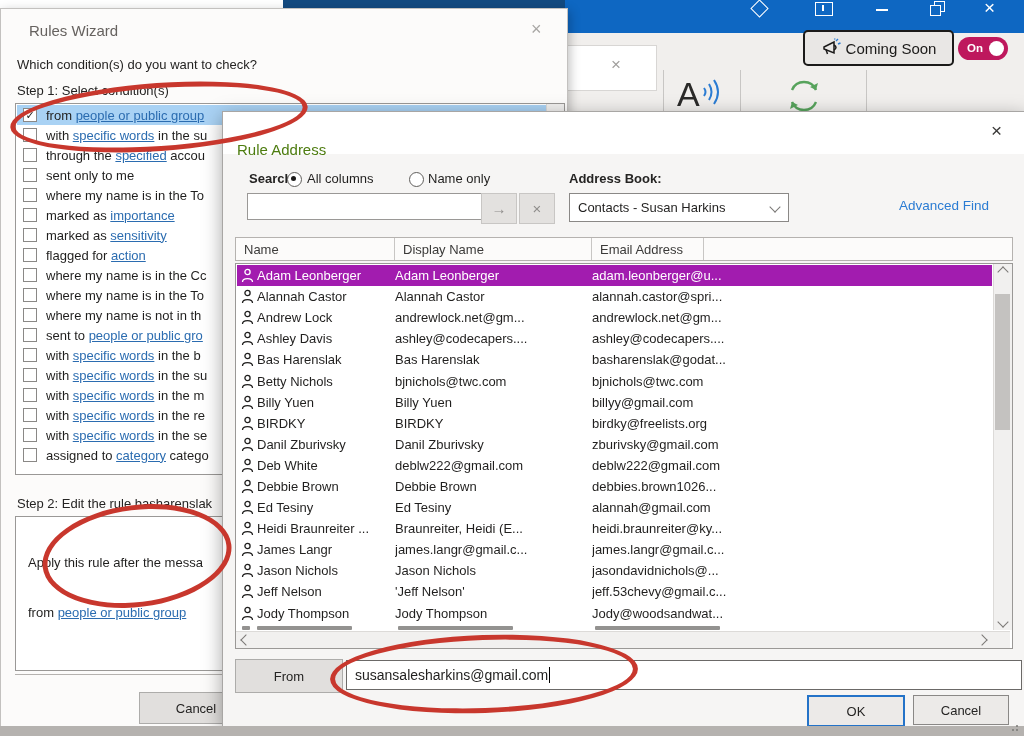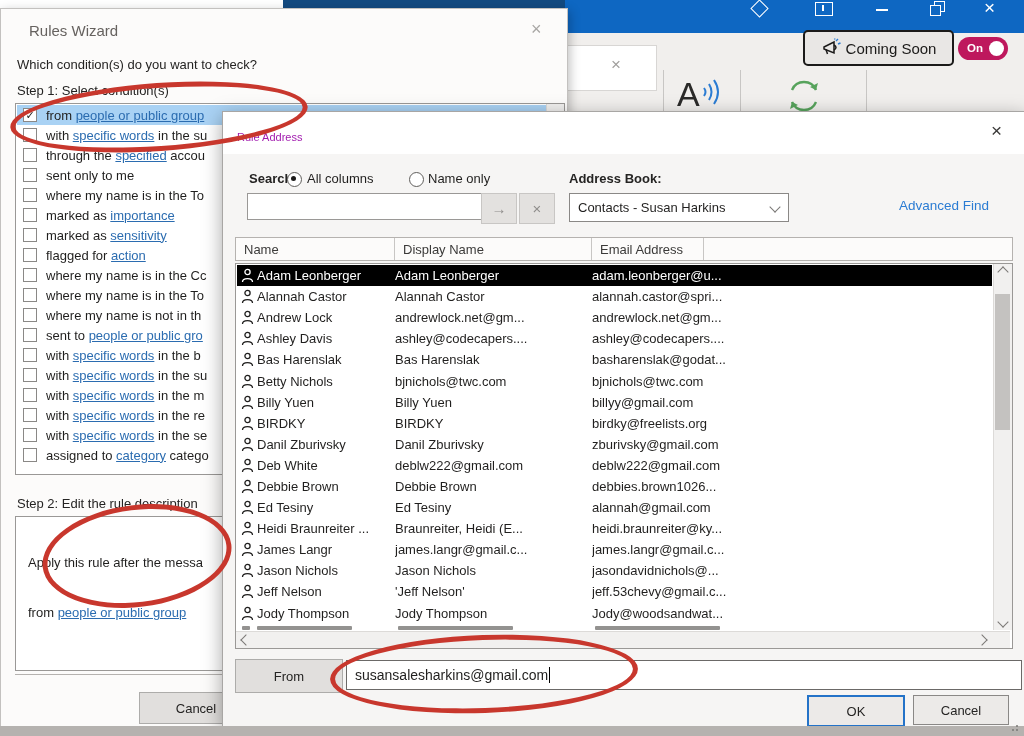--- a/index.html
+++ b/index.html
@@ -51,21 +51,21 @@
   #wiz-step2{left:16px;top:487px;color:#252423}
   #step2-box{left:14px;top:507px;width:534px;height:145px;background:#fff;border:1px solid #9a9896;padding:8px 0 0 12px;white-space:pre}
   #step2-line2{margin-top:5px}
   #wiz-divider{left:14px;top:665px;width:540px;height:1px;background:#b5b2af}
   #wiz-cancel{left:138px;top:683px;width:112px;height:30px;background:#e1dfdd;border:1px solid #adacaa;
               display:flex;align-items:center;justify-content:center;color:#252423}
   
   #ra{left:222px;top:111px;width:802px;height:615px;background:#f6f5f4;border:1px solid #a8a6a4;
       box-shadow:0 5px 18px rgba(0,0,0,.35);z-index:20}
   #ra-titlestrip{left:0;top:0;width:100%;height:42px;background:#fff}
-  #ra-title{left:14px;top:19px;font-size:11px;color:#a21caf}
+  #ra-title{left:14px;top:29px;font-size:15px;color:#4d7c0f}
   #ra-close{left:768px;top:9px;font-size:19px;color:#3b3a39;line-height:20px}
   .blabel{font-weight:bold;color:#252423}
   #ra-search-label{left:26px;top:59px}
   .radio{width:13px;height:13px;border:1px solid #605e5c;border-radius:50%;background:#fff}
   #radio-all{left:64px;top:60px}
   #radio-all .dot{position:absolute;left:3px;top:3px;width:5px;height:5px;border-radius:50%;background:#1b1a19}
   #radio-all-label{left:84px;top:59px}
   #radio-name{left:186px;top:60px}
   #radio-name-label{left:205px;top:59px}
   #ra-ab-label{left:346px;top:59px}
@@ -84,21 +84,21 @@
   #ra-ab-select .chev{position:absolute;right:9px;top:9px}
   #ra-advfind{left:676px;top:86px;color:#2b7cd3;font-size:13.5px}
   
   #ra-header{left:12px;top:125px;width:776px;height:22px;background:#fcfbfa;border:1px solid #b5b2af;
              display:flex;align-items:center;color:#3b3a39}
   .hcell{height:100%;display:flex;align-items:center;padding-left:8px;border-right:1px solid #c8c6c4;box-sizing:border-box}
   #hc-name{width:159px}#hc-disp{width:197px}#hc-mail{width:112px}
   #ra-list{left:12px;top:151px;width:776px;height:384px;background:#fff;border:1px solid #9a9896}
   #contact-rows{position:absolute;left:1px;top:1px;width:755px;height:365px;overflow:hidden}
   .c-row{height:21.1px;display:flex;align-items:center;white-space:nowrap}
-  .c-row.sel{background:#000000;color:#fff}
+  .c-row.sel{background:#a21caf;color:#fff}
   .picon{width:16px;margin-left:4px;flex:none;display:flex;align-items:center}
   .c-name{width:138px;overflow:hidden}.c-disp{width:197px;overflow:hidden}.c-mail{flex:1;overflow:hidden}
   .stub-row{position:relative;height:8px}
   .stub-row i{position:absolute;top:2px;height:4px;background:#6f6d6b;opacity:.75;border-radius:1px}
   #ra-vscroll{position:absolute;right:0;top:0;width:18px;height:366px;background:#f1f0ef;border-left:1px solid #dcdad8}
   .sb-arrow{position:absolute;left:0;width:17px;height:16px;display:flex;align-items:center;justify-content:center}
   #ra-vthumb{position:absolute;left:1px;top:30px;width:15px;height:136px;background:#c4c2c0}
   #ra-hscroll{position:absolute;left:0;bottom:0;width:774px;height:16px;background:#f1f0ef;border-top:1px solid #dcdad8}
   
   #ra-from-btn{left:12px;top:547px;width:106px;height:32px;background:#e1dfdd;border:1px solid #adacaa;
@@ -260,21 +260,21 @@
   </div>
 
   <div class="cond-row">
     <span class="cb"></span>
     <span class="pre">assigned to </span><span class="lnk">category</span><span class="post"> catego</span>
   </div>
 </div>
       <div id="step1-scroll"></div>
     </div>
 
-    <span class="abs" id="wiz-step2">Step 2: Edit the rule description</span>
+    <span class="abs" id="wiz-step2">Step 2: Edit the rule basharenslak</span>
     <div class="abs" id="step2-box">
       <div>Apply this rule after the messa</div>
       <div id="step2-line2"><span>from </span><span class="lnk">people or public group</span></div>
     </div>
     <div class="abs" id="wiz-divider"></div>
     <div class="abs" id="wiz-cancel">
         <span>Cancel</span>
       </div>
   </div>
 

